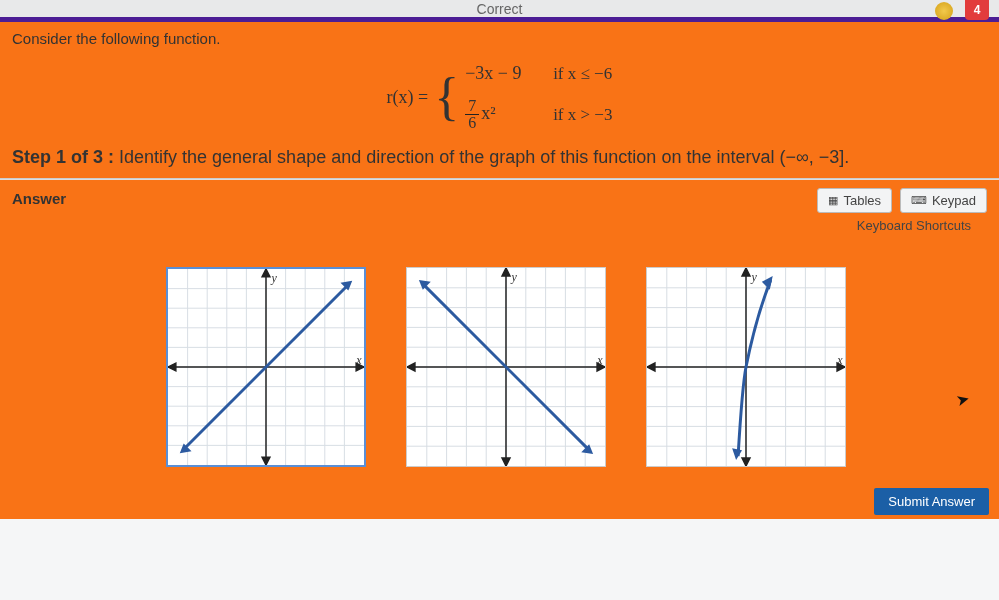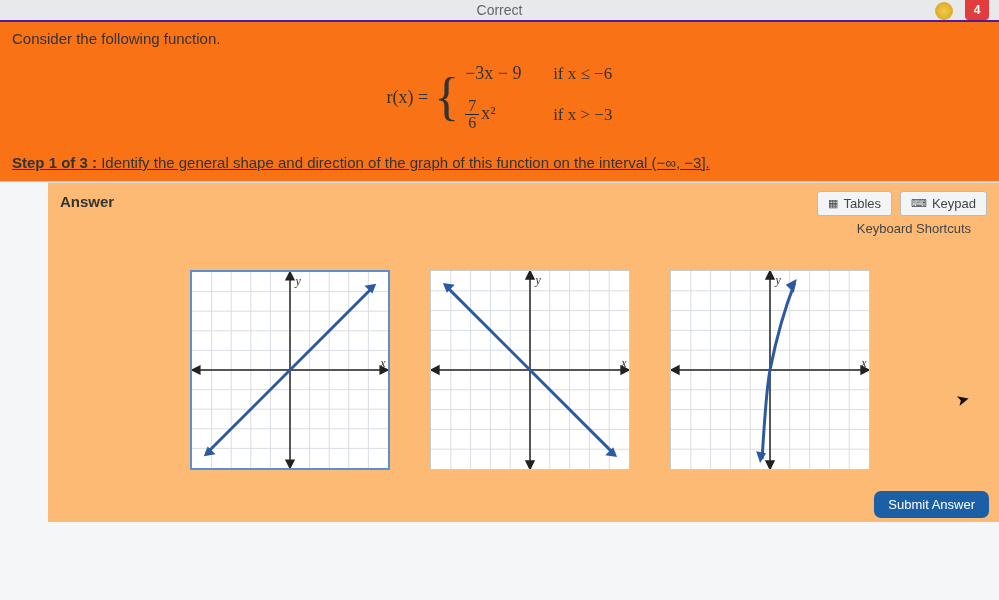--- a/index.html
+++ b/index.html
@@ -12,21 +12,21 @@
     overflow: hidden;
     position: relative;
   }
   .top-bar {
     height: 22px;
     background: #e8e9ea;
     display: flex;
     justify-content: center;
     align-items: center;
     position: relative;
-    border-bottom: 2px solid #4c1d95;
+    border-bottom: 5px solid #4c1d95;
   }
   .correct-label {
     color: #666;
     font-size: 14px;
     font-weight: 500;
   }
   .badge-red {
     position: absolute;
     right: 10px;
     top: 0px;
@@ -65,29 +65,28 @@
     margin-right: 6px;
     font-weight: 200;
   }
   .piece-col { display: flex; flex-direction: column; gap: 14px; }
   .piece-row { display: flex; align-items: center; gap: 8px; }
   .expr { min-width: 80px; }
   .cond { font-size: 17px; }
   .frac { display:inline-flex; flex-direction:column; align-items:center; vertical-align:middle; line-height:1; }
   .frac .num { border-bottom:1px solid #222; padding:0 3px; font-size:16px;}
   .frac .den { padding:0 3px; font-size:16px;}
-  .step-line { font-size: 15px; margin-top: 13px; text-decoration: underline; }
+  .step-line { font-size: 18px; margin-top: 6px; }
   .step-line .bold { font-weight: bold; }
   .answer-block {
-    background: #fdba74;
+    background: #f97316;
     border-top: 1px solid #ddd;
     padding: 10px 0 0 12px;
     position: relative;
     height: 340px;
-    margin-left: 48px;
   }
   .answer-label { font-weight: bold; font-size: 15px; }
   .right-tools {
     position: absolute;
     right: 12px; top: 8px;
     display: flex; gap: 8px; align-items: center;
   }
   .tool-btn {
     border: 1px solid #bbb;
     background: #f3f4f5;
@@ -129,21 +128,21 @@
     position:absolute;
     right:10px;
     bottom:4px;
   }
   .submit-btn {
     background:#1b5fa6;
     color:#fff;
     padding:6px 14px;
     font-size:13px;
     border:none;
-    border-radius:7px;
+    border-radius:2px;
     cursor:pointer;
   }
   .cursor-ptr {
     position:absolute;
     right:30px;
     top:390px;
     font-size:16px;
     color:#111;
     transform: rotate(-15deg);
   }

